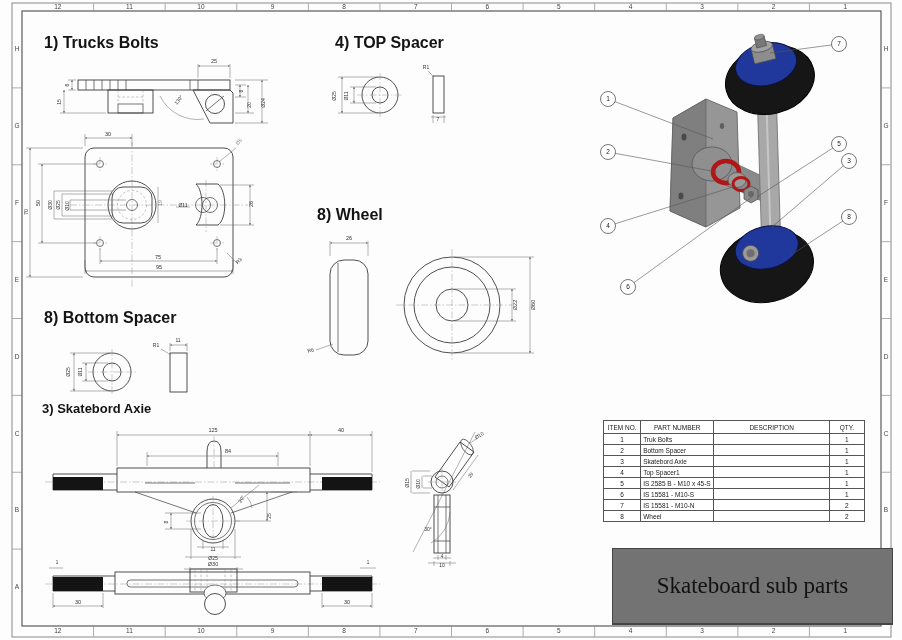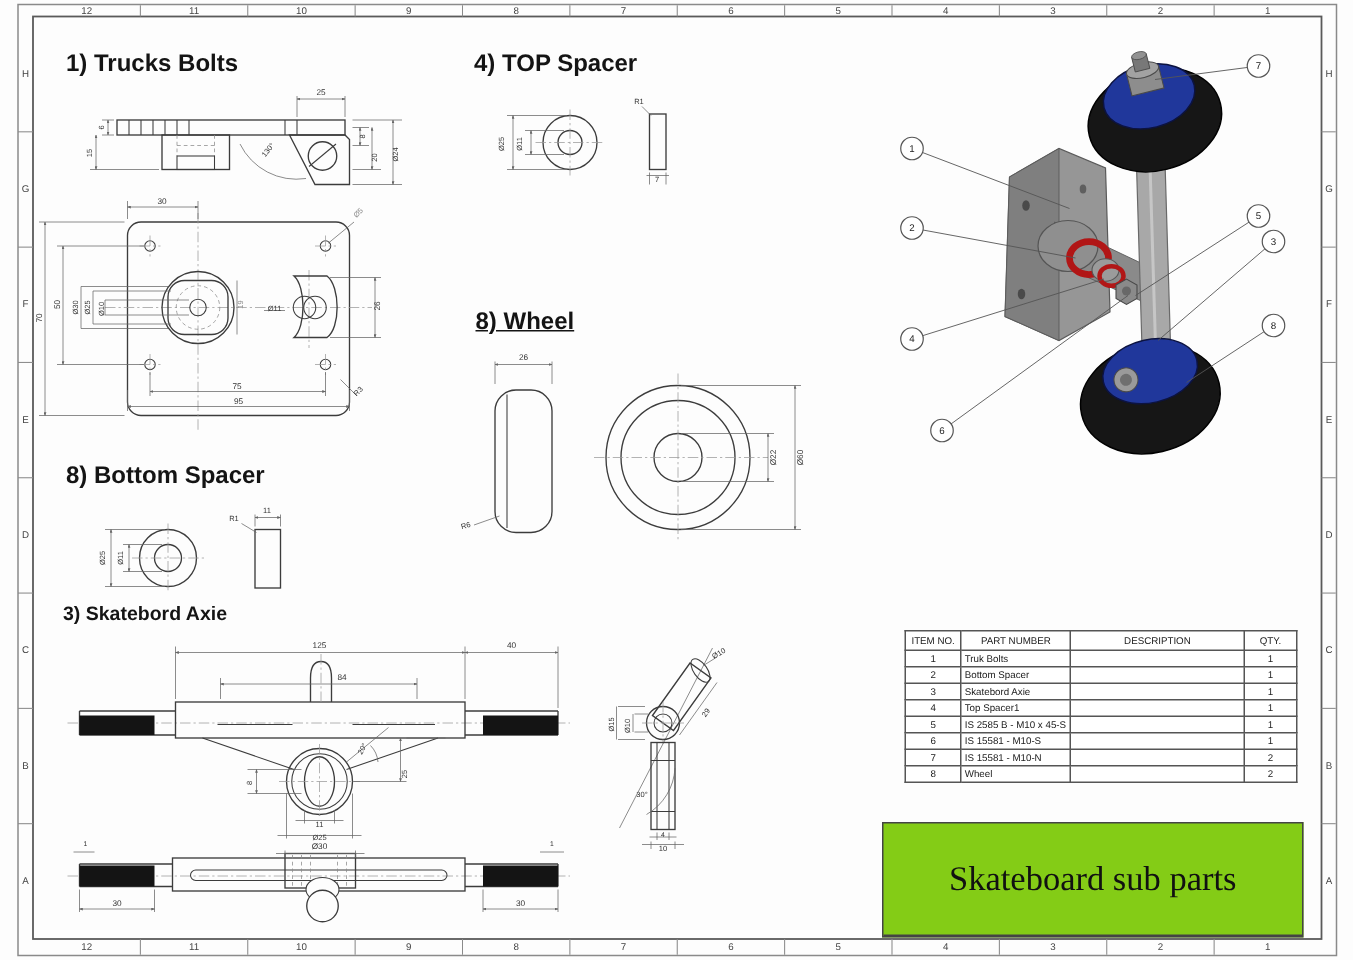--- a/index.html
+++ b/index.html
@@ -15,22 +15,22 @@
   .blk{fill:#141414;stroke:none;}
   .white{fill:#fdfdfd;}
   .gridtxt{font-size:6.5px;fill:#444;}
   .bom{position:absolute;left:603px;top:420px;width:262px;border-collapse:collapse;
        font-size:6.5px;color:#222;background:#fff;table-layout:fixed;}
   .bom th,.bom td{border:1px solid #555;padding:0 2px;height:10px;overflow:hidden;white-space:nowrap;}
   .bom th{height:12px;font-weight:normal;text-align:center;}
   .bom td{text-align:left;}
   .bom td.c{text-align:center;}
   .col0{width:37px;}.col1{width:73px;}.col2{width:115px;}.col3{width:35px;}
-  .titleblock{position:absolute;left:588px;top:548px;width:279px;height:75px;border:1px solid #444;
-      background:#84cc16;display:flex;flex-direction:column;font-family:"Liberation Serif",serif;color:#111;}
+  .titleblock{position:absolute;left:612px;top:548px;width:279px;height:75px;border:1px solid #444;
+      background:#737373;display:flex;flex-direction:column;font-family:"Liberation Serif",serif;color:#111;}
   .tb-row{flex:1;display:flex;align-items:center;justify-content:center;font-size:23px;}
   .tb-row:first-child{border-bottom:1px solid #444;}
 </style>
 </head>
 <body>
 
 <div class="sheet">
 
   <svg class="layer" width="902" height="640">
     <rect x="12" y="3" width="879" height="634" fill="none" stroke="#8a8a8a" stroke-width="1"></rect>
@@ -485,22 +485,22 @@
         <line x1="849" y1="161" x2="772" y2="227" stroke="#555" stroke-width="0.6"></line>
         <circle cx="849" cy="161" r="7.5" fill="#fff" stroke="#555" stroke-width="0.8"></circle>
         <text x="849" y="163.3" text-anchor="middle" font-size="6.5" fill="#222" font-family="&quot;Liberation Sans&quot;,sans-serif">3</text>
         <line x1="849" y1="217" x2="791" y2="255" stroke="#555" stroke-width="0.6"></line>
         <circle cx="849" cy="217" r="7.5" fill="#fff" stroke="#555" stroke-width="0.8"></circle>
         <text x="849" y="219.3" text-anchor="middle" font-size="6.5" fill="#222" font-family="&quot;Liberation Sans&quot;,sans-serif">8</text>
       </g>
   </svg>
 
   <div class="heading" style="left:44px;top:34px;">1) Trucks Bolts</div>
-  <div class="heading" style="left:316px;top:34px;">4) TOP Spacer</div>
-  <div class="heading" style="left:317px;top:206px;text-decoration:underline;">8) Wheel</div>
+  <div class="heading" style="left:335px;top:34px;">4) TOP Spacer</div>
+  <div class="heading" style="left:317px;top:206px;">8) Wheel</div>
   <div class="heading" style="left:44px;top:309px;">8) Bottom Spacer</div>
   <div class="heading" style="left:42px;top:401px;font-size:13px;">3) Skatebord Axie</div>
 
   <table class="bom">
     <colgroup>
         <col class="col0">
         <col class="col1">
         <col class="col2">
         <col class="col3">
       </colgroup>

